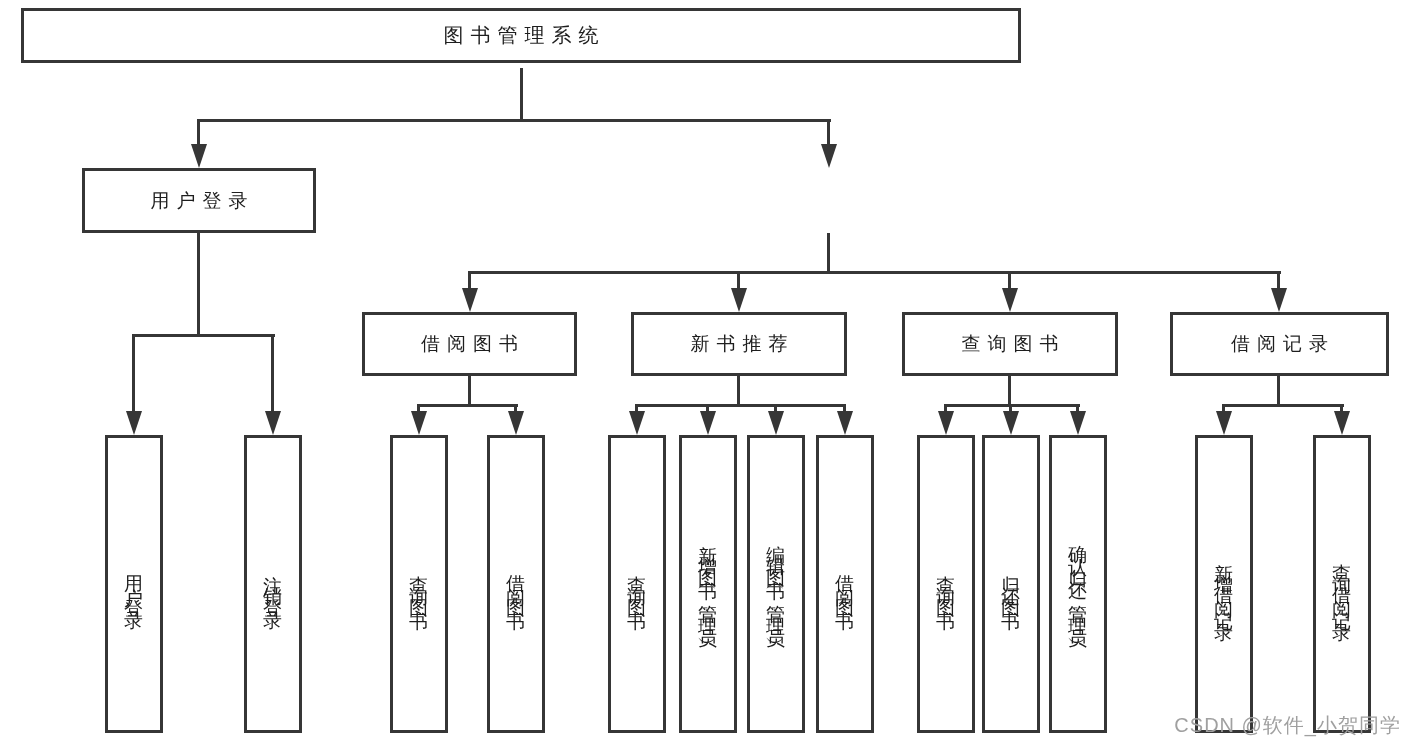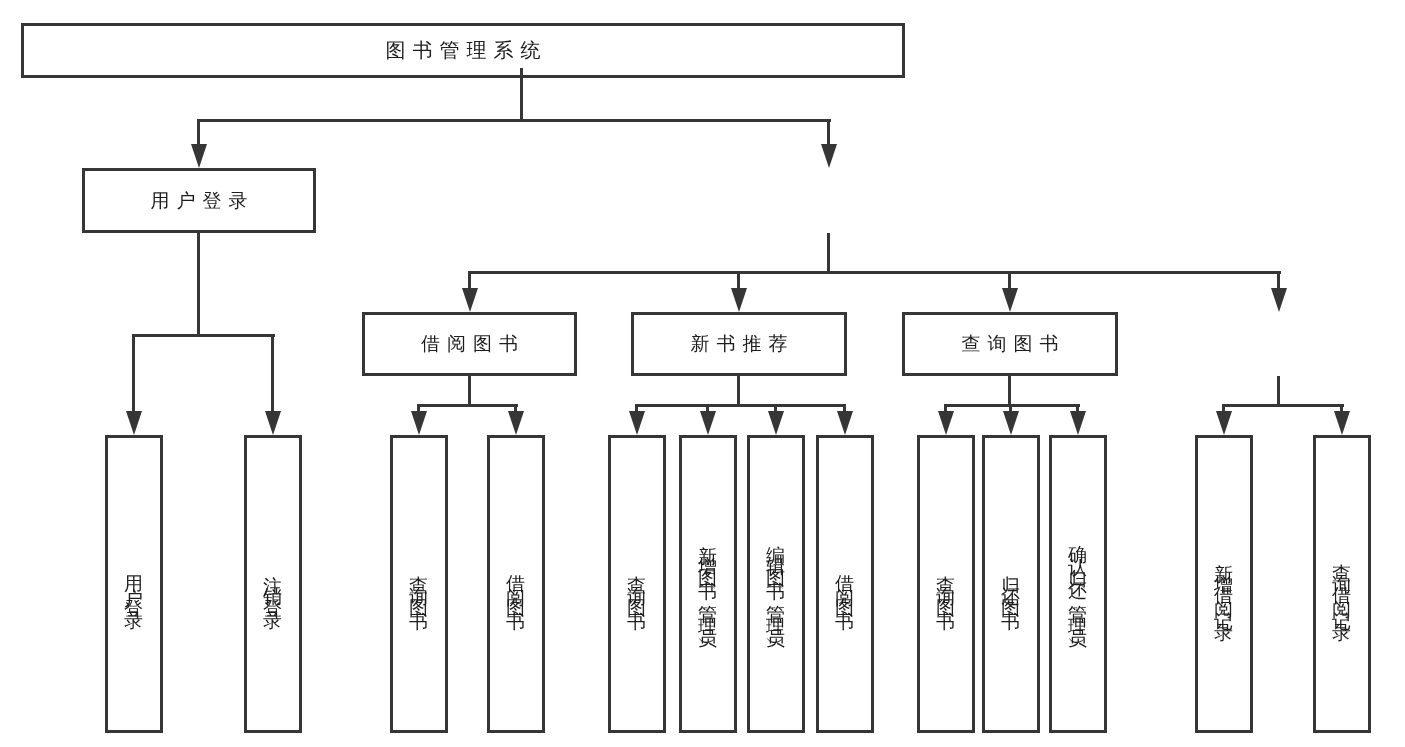--- a/index.html
+++ b/index.html
@@ -50,36 +50,39 @@
     letter-spacing:1px;
     z-index:5;
     white-space:nowrap;
   }
 </style>
 </head>
 <body>
 
 <div class="stage">
 
-  <div class="box root" style="left:21px;top:23px;width:884px;height:55px">
+  <div class="box root" style="left:21px;top:8px;width:1000px;height:55px">
     <span class="hlabel">图书管理系统</span>
   </div>
 
   <div class="box" style="left:82px;top:168px;width:234px;height:65px">
     <span class="hlabel">用户登录</span>
   </div>
 
   <div class="box" style="left:362px;top:312px;width:215px;height:64px">
     <span class="hlabel">借阅图书</span>
   </div>
   <div class="box" style="left:631px;top:312px;width:216px;height:64px">
     <span class="hlabel">新书推荐</span>
   </div>
   <div class="box" style="left:902px;top:312px;width:216px;height:64px">
     <span class="hlabel">查询图书</span>
+  </div>
+  <div class="box" style="left:1170px;top:312px;width:219px;height:64px">
+    <span class="hlabel">借阅记录</span>
   </div>
 
   <div class="box vbox" style="left:105px">
     <span class="vlabel">用户登录</span>
   </div>
   <div class="box vbox" style="left:244px">
     <span class="vlabel">注销登录</span>
   </div>
 
   <div class="box vbox" style="left:390px">
@@ -171,14 +174,15 @@
   <i class="ah" style="left:1003px;top:411px"></i>
   <i class="ah" style="left:1070px;top:411px"></i>
 
   <i class="ln" style="left:1277px;top:376px;width:3px;height:31px"></i>
   <i class="ln" style="left:1222px;top:404px;width:122px;height:3px"></i>
   <i class="ln" style="left:1222px;top:404px;width:3px;height:12px"></i>
   <i class="ln" style="left:1340px;top:404px;width:3px;height:12px"></i>
   <i class="ah" style="left:1216px;top:411px"></i>
   <i class="ah" style="left:1334px;top:411px"></i>
 
+  <div class="watermark">CSDN @软件_小贺同学</div>
 
 </div>
 
 </body></html>

